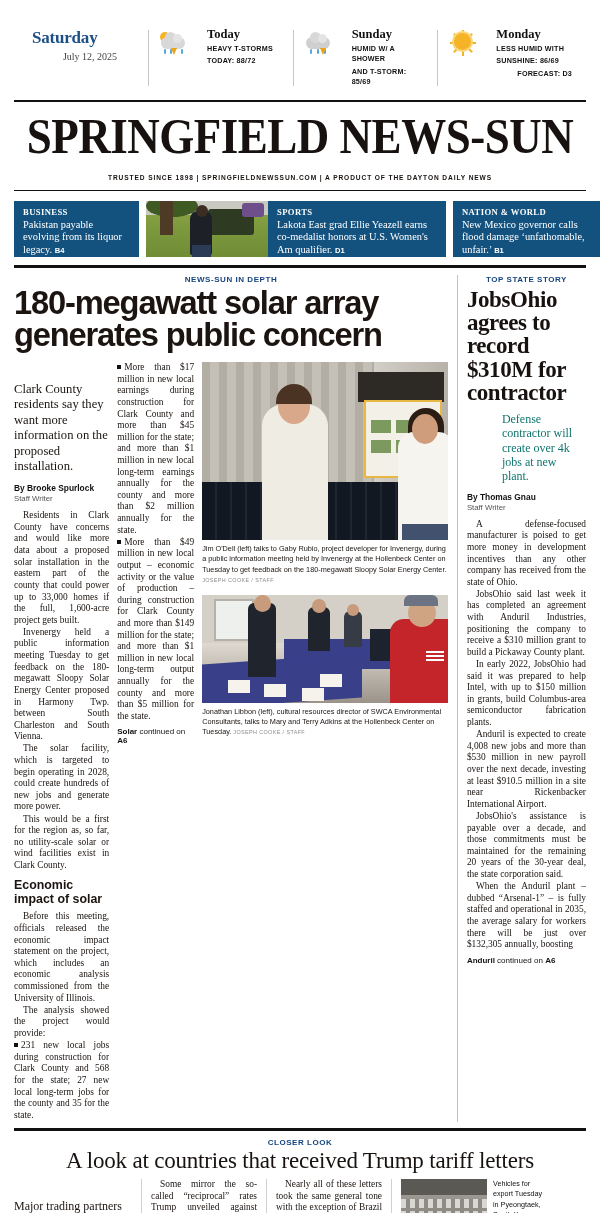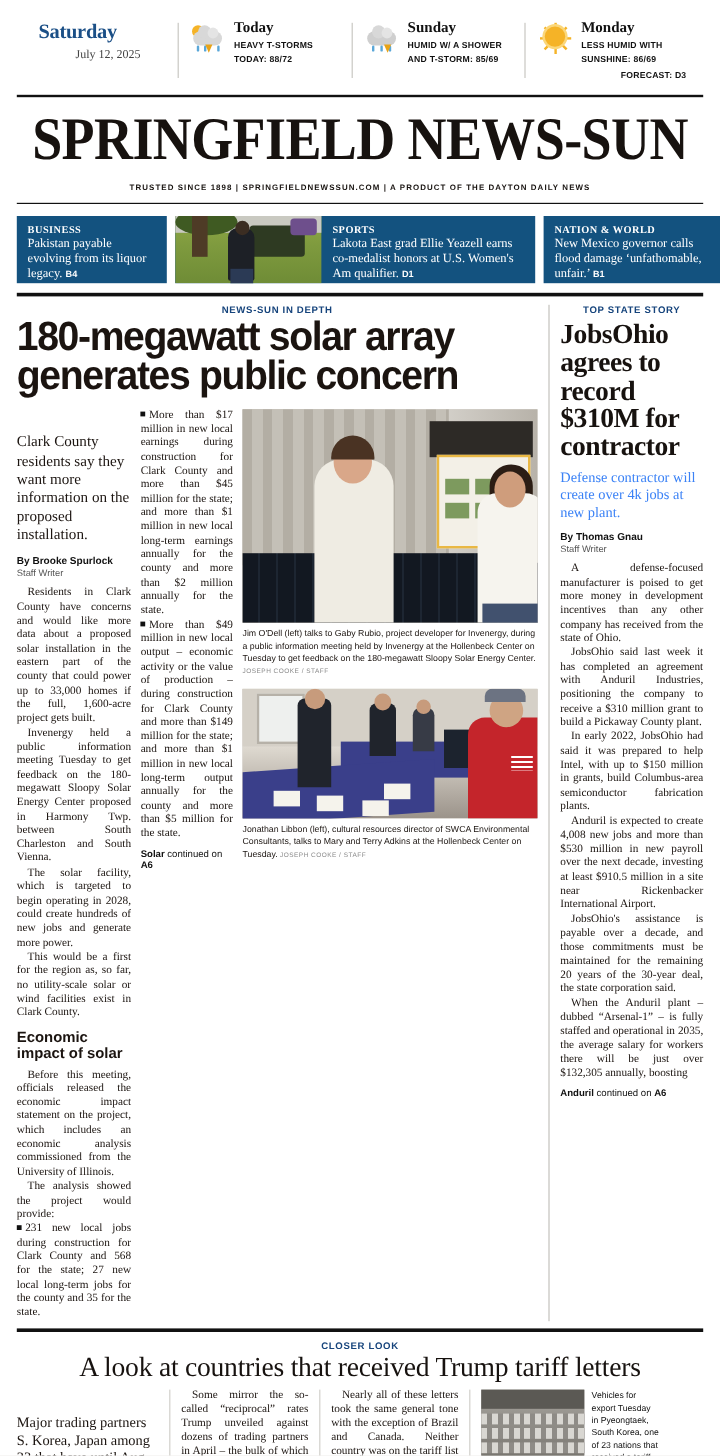--- a/index.html
+++ b/index.html
@@ -7,41 +7,41 @@
     width: 600px; height: 1213px;
     background: #f2f1ee;
     font-family: "Liberation Serif", serif;
     color: #111;
     overflow: hidden;
   }
   .page {
     width: 600px; height: 1213px;
     position: relative;
     background: #ffffff;
-    padding: 1px 10px;
+    padding: 12px 10px;
   }
 
   
   .weather-strip {
     display: flex; align-items: flex-start;
     padding: 16px 8px 10px 8px;
     gap: 0;
   }
   .dateblock { width: 130px; padding-left: 14px; }
   .dateblock .day {
     font-family: "Liberation Serif", serif;
     font-weight: bold; font-size: 17px; color: #1b4f86;
     letter-spacing: -0.2px;
   }
   .dateblock .date {
     font-family: "Liberation Serif", serif;
     font-size: 10px; color: #444; margin-top: 3px; text-align: center;
   }
   .wx-sep { width: 1px; background: #c9c7c2; align-self: stretch; margin: 2px 0; }
-  .wx-item { display: flex; align-items: flex-start; gap: 6px; padding: 0 10px; flex: 1; }
+  .wx-item { display: flex; align-items: flex-start; gap: 18px; padding: 0 10px; flex: 1; }
   .wx-icon { width: 30px; height: 26px; position: relative; flex: none; margin-top: 2px; }
   .wx-txt .wx-day {
     font-family: "Liberation Serif", serif;
     font-weight: bold; font-size: 12.5px; color: #111; line-height: 1.1;
   }
   .wx-txt .wx-desc {
     font-family: "Liberation Sans", sans-serif;
     font-weight: bold; font-size: 7.2px; color: #111;
     letter-spacing: 0.2px; line-height: 1.45; margin-top: 2px;
   }
@@ -244,21 +244,21 @@
   .p2 .easel { position: absolute; left: 168px; top: 34px; width: 36px; height: 32px; background: #1c232e; }
 
   
   .side-hed {
     font-family: "Liberation Serif", serif;
     font-weight: bold; font-size: 23px; line-height: 1.02;
     letter-spacing: -0.4px; color: #17120f; margin-bottom: 7px;
   }
   .side-deck {
     font-family: "Liberation Serif", serif;
-    font-size: 12px; line-height: 1.2; margin-bottom: 8px; color: #3b82f6;
+    font-size: 12px; line-height: 1.2; margin-bottom: 8px; color: #0f766e; margin-left: 35px;
   }
 
   
   .section-rule { height: 3px; background: #111; margin: 6px 4px 0 4px; }
   .closer { padding: 7px 4px 0 4px; }
   .closer-hed {
     font-family: "Liberation Serif", serif;
     font-size: 23px; line-height: 1.05; text-align: center;
     color: #17120f; margin-bottom: 6px; letter-spacing: -0.2px;
   }

